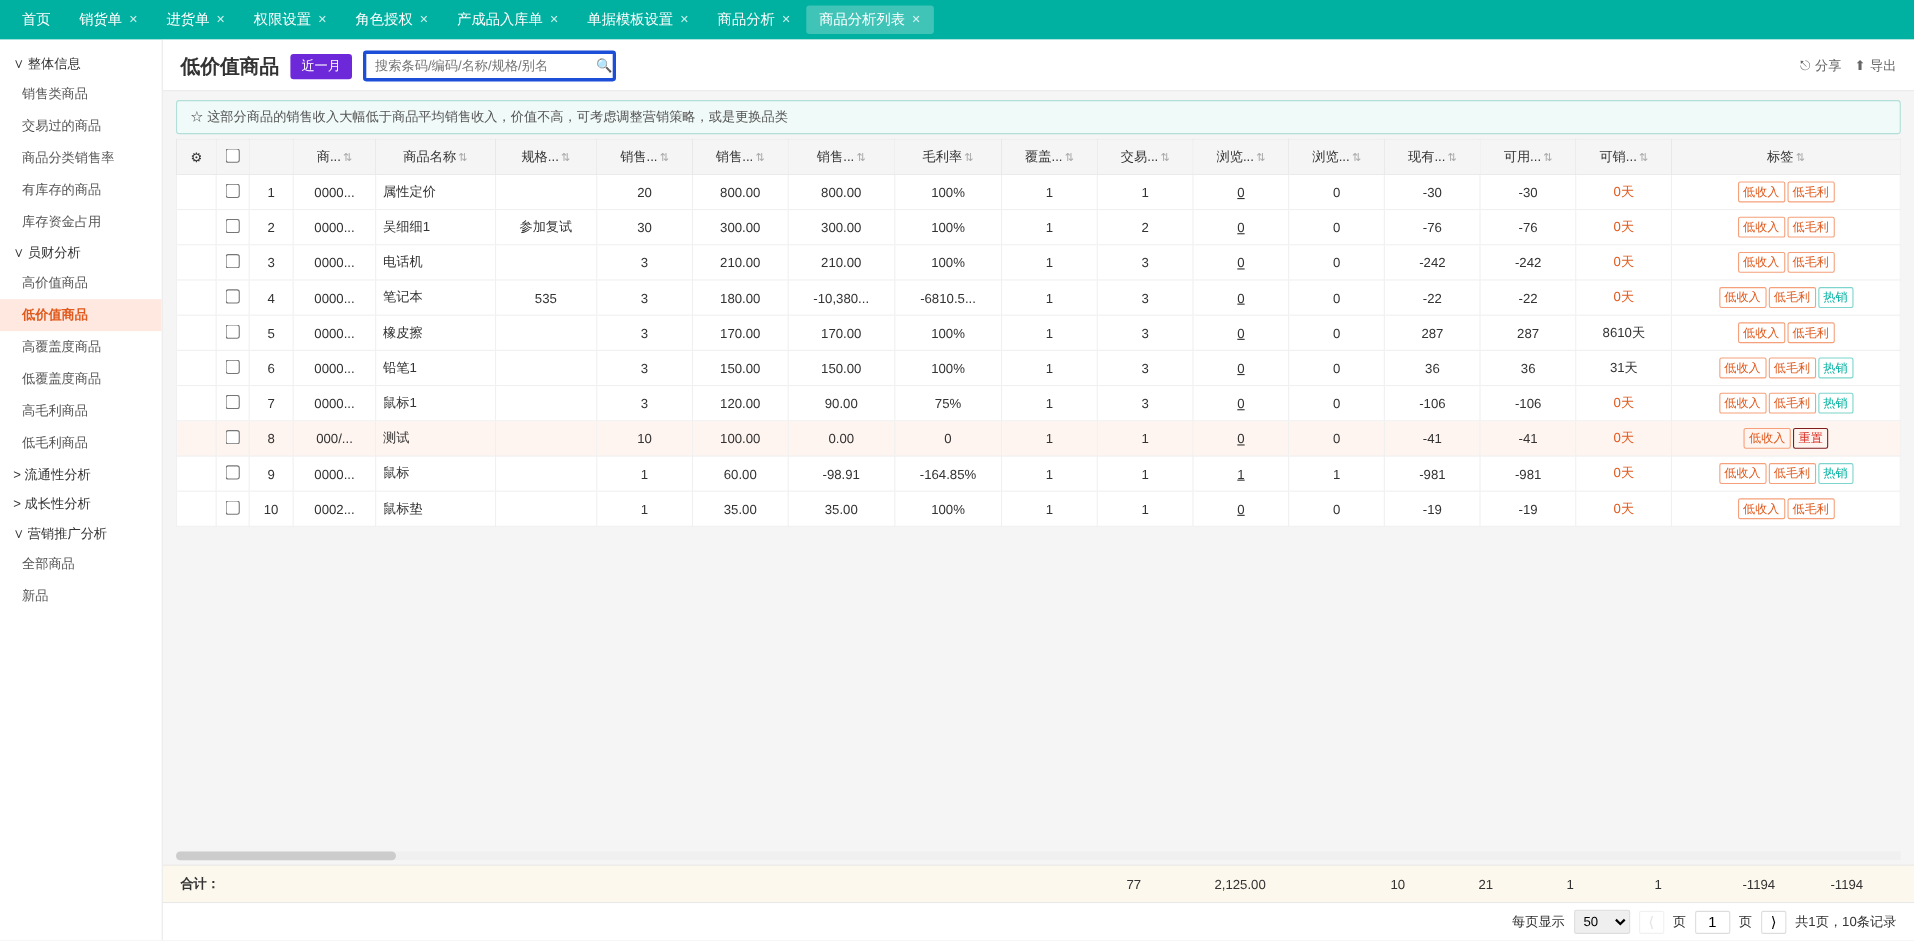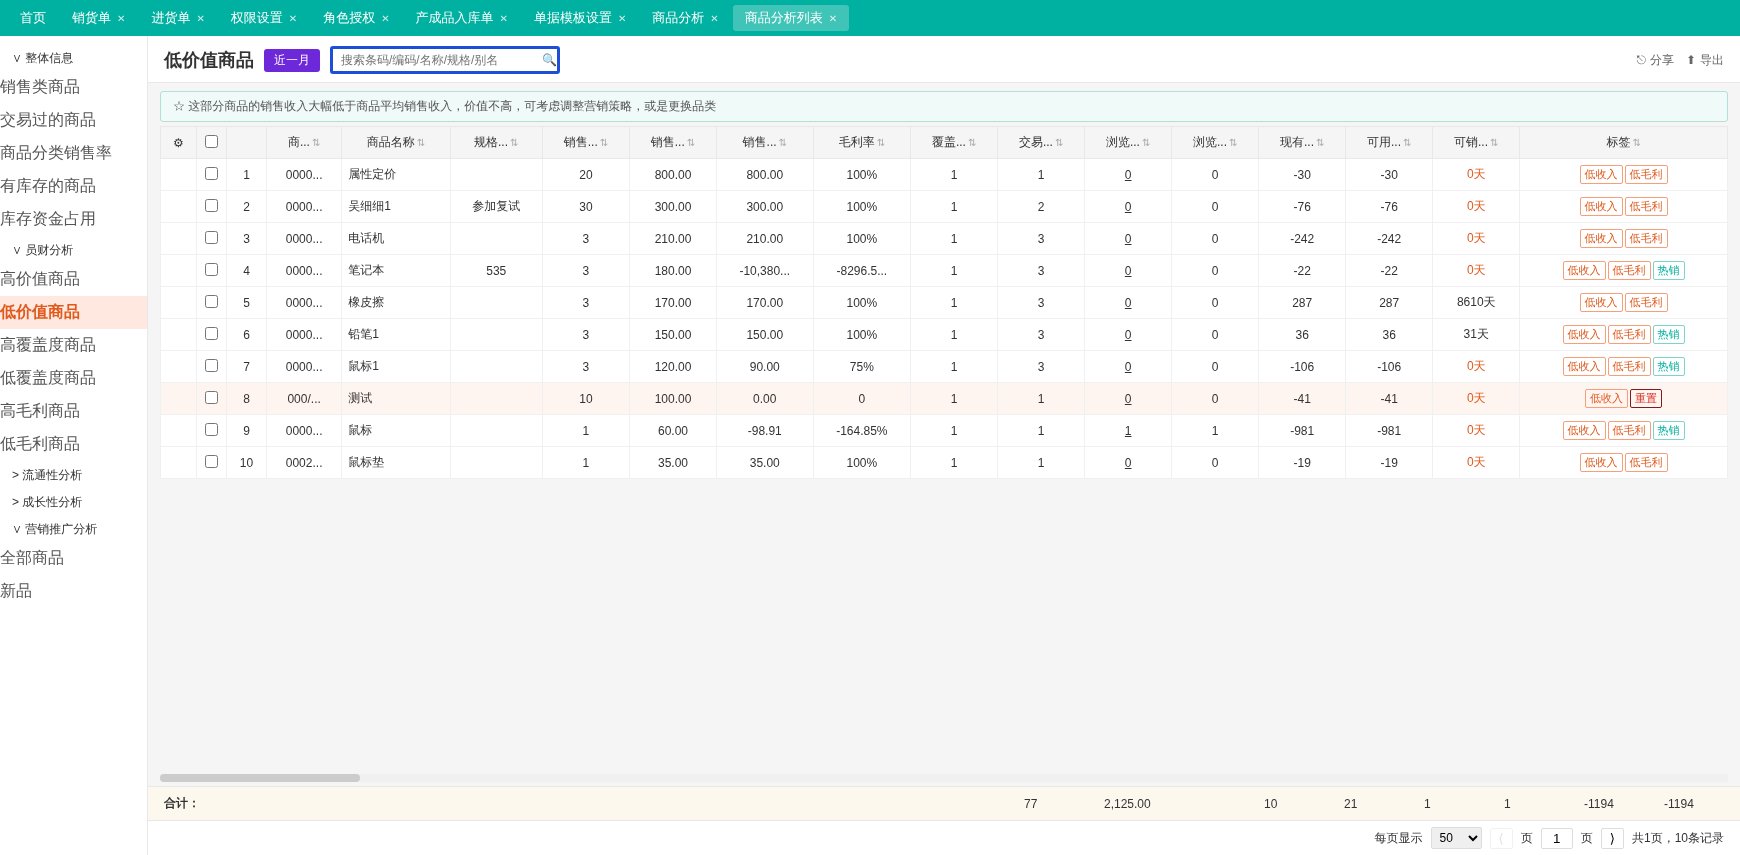--- a/index.html
+++ b/index.html
@@ -47,23 +47,23 @@
     .sidebar-group-title {
       font-size: 12px;
       color: #333;
       padding: 6px 12px 4px;
       font-weight: normal;
       display: flex;
       align-items: center;
       gap: 4px;
     }
     .sidebar-item {
-      font-size: 16px;
+      font-size: 12px;
       color: #555;
-      padding: 6px 0;
+      padding: 6px 20px;
       cursor: pointer;
       white-space: nowrap;
     }
     .sidebar-item.active { background: #ffe8e0; color: #e05a1e; font-weight: bold; }
 
     
     .content {
       flex: 1;
       display: flex;
       flex-direction: column;
@@ -420,21 +420,21 @@
             <tr>
               <td></td>
               <td><input type="checkbox" style=""></td>
               <td>4</td>
               <td>0000...</td>
               <td class="name-col">笔记本</td>
               <td>535</td>
               <td>3</td>
               <td>180.00</td>
               <td>-10,380...</td>
-              <td>-8296.5...</td>
+              <td>-6810.5...</td>
               <td>1</td>
               <td>3</td>
               <td><span class="link-underline" style="cursor:pointer;">0</span></td>
               <td>0</td>
               <td>-22</td>
               <td>-22</td>
               <td><span class="zero-day">0天</span></td>
               <td><span class="tag tag-orange">低收入</span><span class="tag tag-orange">低毛利</span><span class="tag tag-green">热销</span></td>
             </tr>
             <tr>

